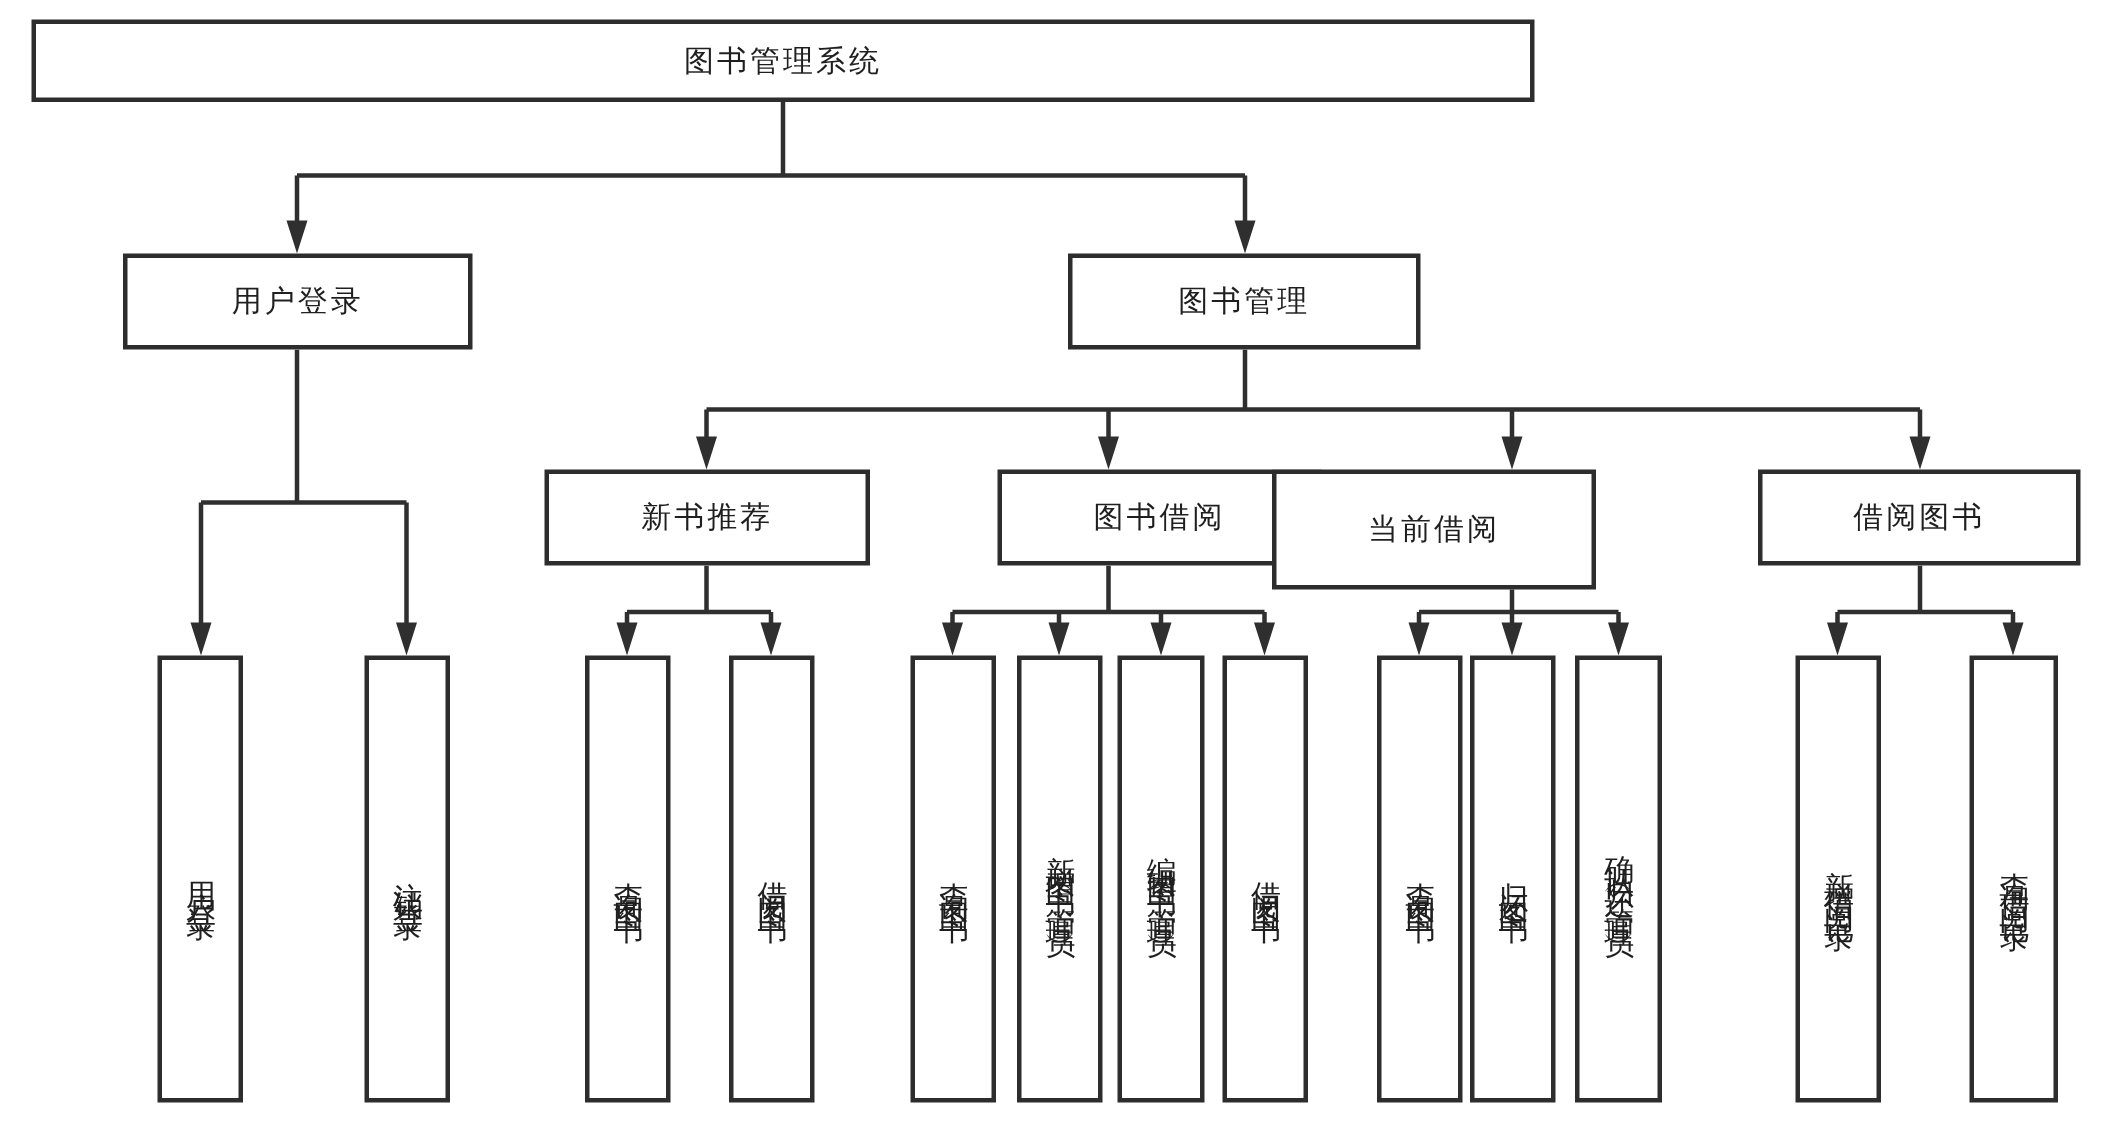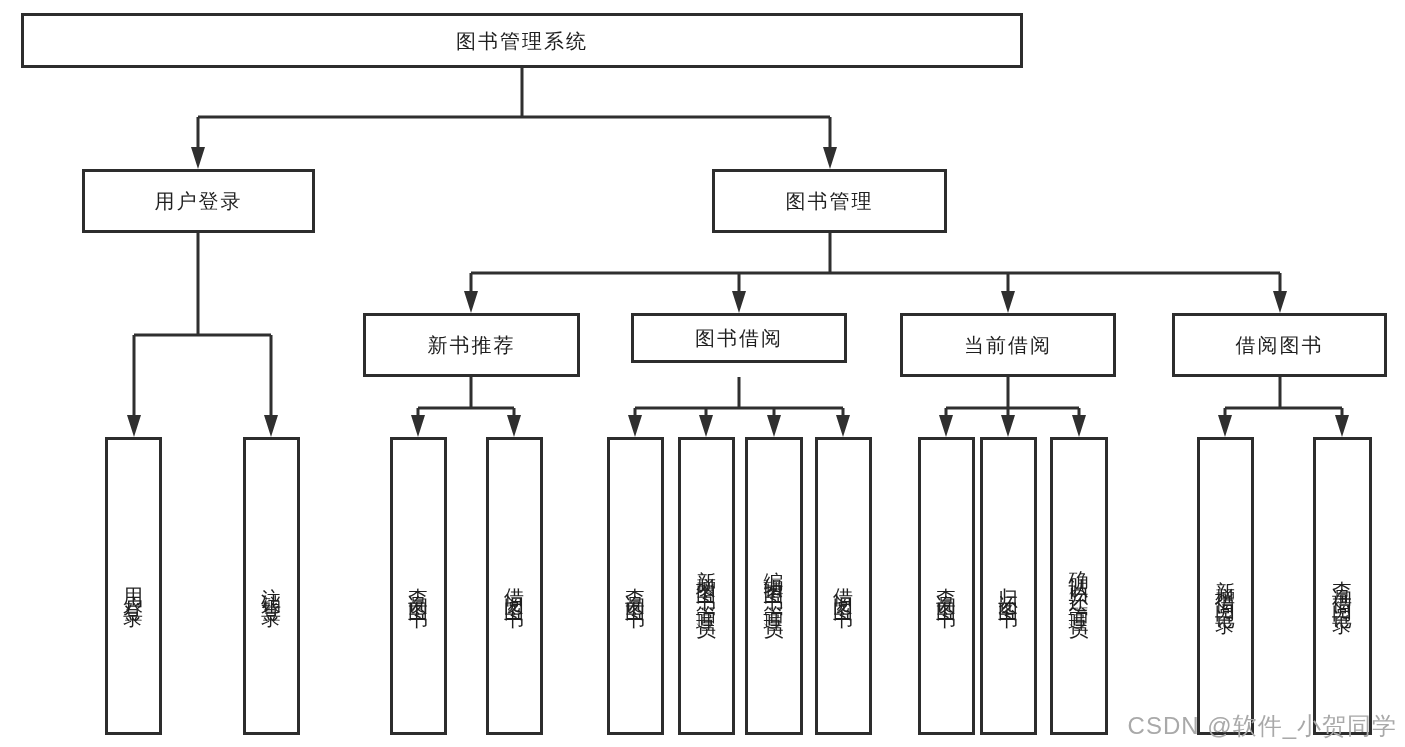--- a/index.html
+++ b/index.html
@@ -85,24 +85,24 @@
   <div class="box h" style="left:82px;top:169px;width:233px;height:64px">
     <span>用户登录</span>
   </div>
   <div class="box h" style="left:712px;top:169px;width:235px;height:64px">
     <span>图书管理</span>
   </div>
 
   <div class="box h" style="left:363px;top:313px;width:217px;height:64px">
     <span>新书推荐</span>
   </div>
-  <div class="box h" style="left:631px;top:313px;width:216px;height:50px">
+  <div class="box h" style="left:665px;top:313px;width:216px;height:64px">
     <span>图书借阅</span>
   </div>
-  <div class="box h" style="left:900px;top:313px;width:216px;height:64px">
+  <div class="box h" style="left:848px;top:313px;width:216px;height:80px">
     <span>当前借阅</span>
   </div>
   <div class="box h" style="left:1172px;top:313px;width:215px;height:64px">
     <span>借阅图书</span>
   </div>
 
   <div class="box v" style="left:105px;top:437px;width:57px;height:298px">
     <span>用户登录</span>
   </div>
   <div class="box v" style="left:243px;top:437px;width:57px;height:298px">
@@ -139,15 +139,14 @@
     <span>确认归还（管理员）</span>
   </div>
 
   <div class="box v" style="left:1197px;top:437px;width:57px;height:298px">
     <span>新增借阅记录</span>
   </div>
   <div class="box v" style="left:1313px;top:437px;width:59px;height:298px">
     <span>查询借阅记录</span>
   </div>
 
-  <div class="watermark">CSDN @软件_小贺同学</div>
 
 </div>
 
 </body></html>

